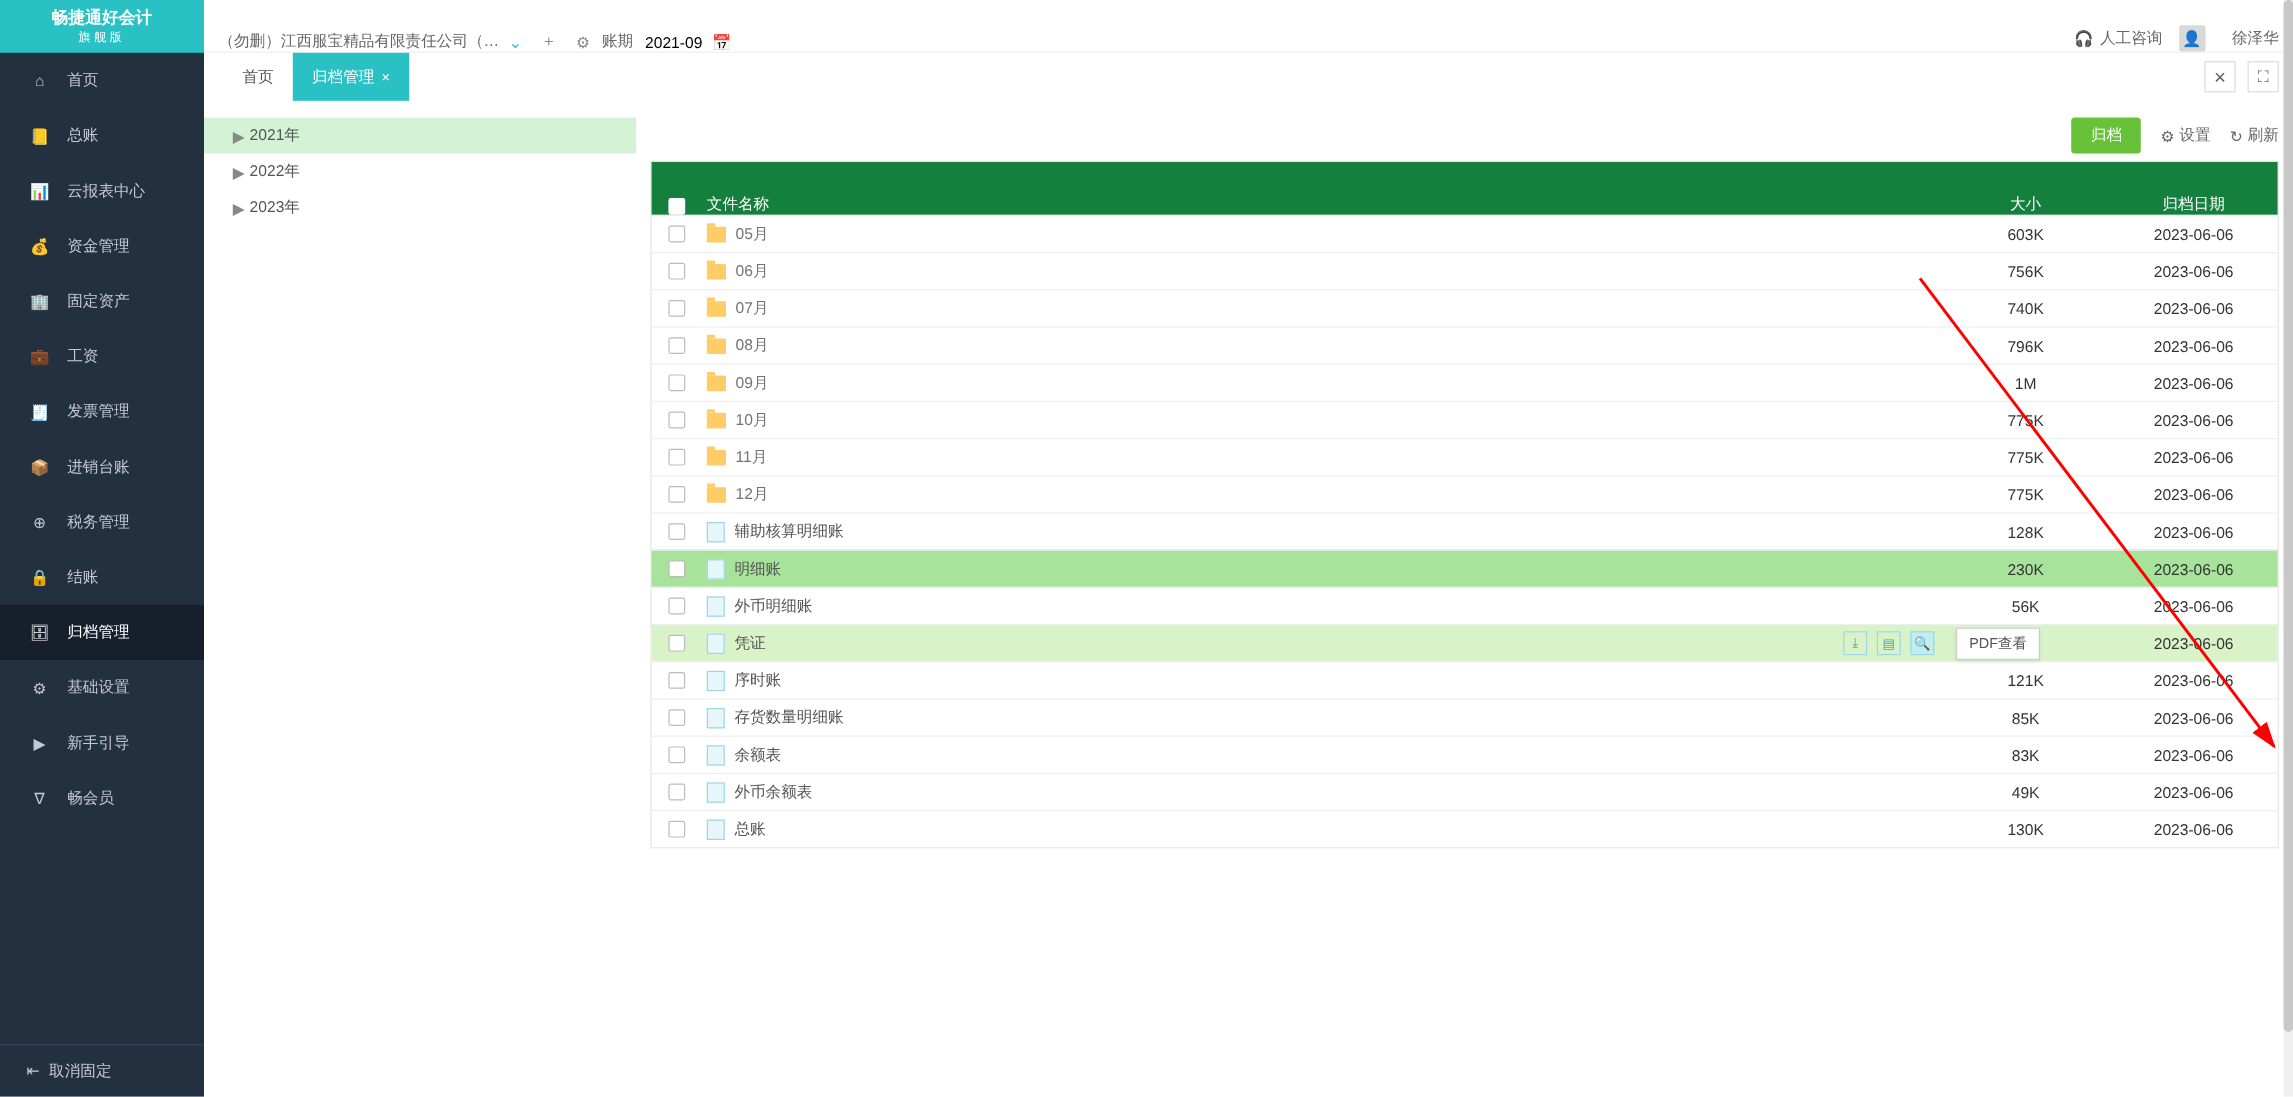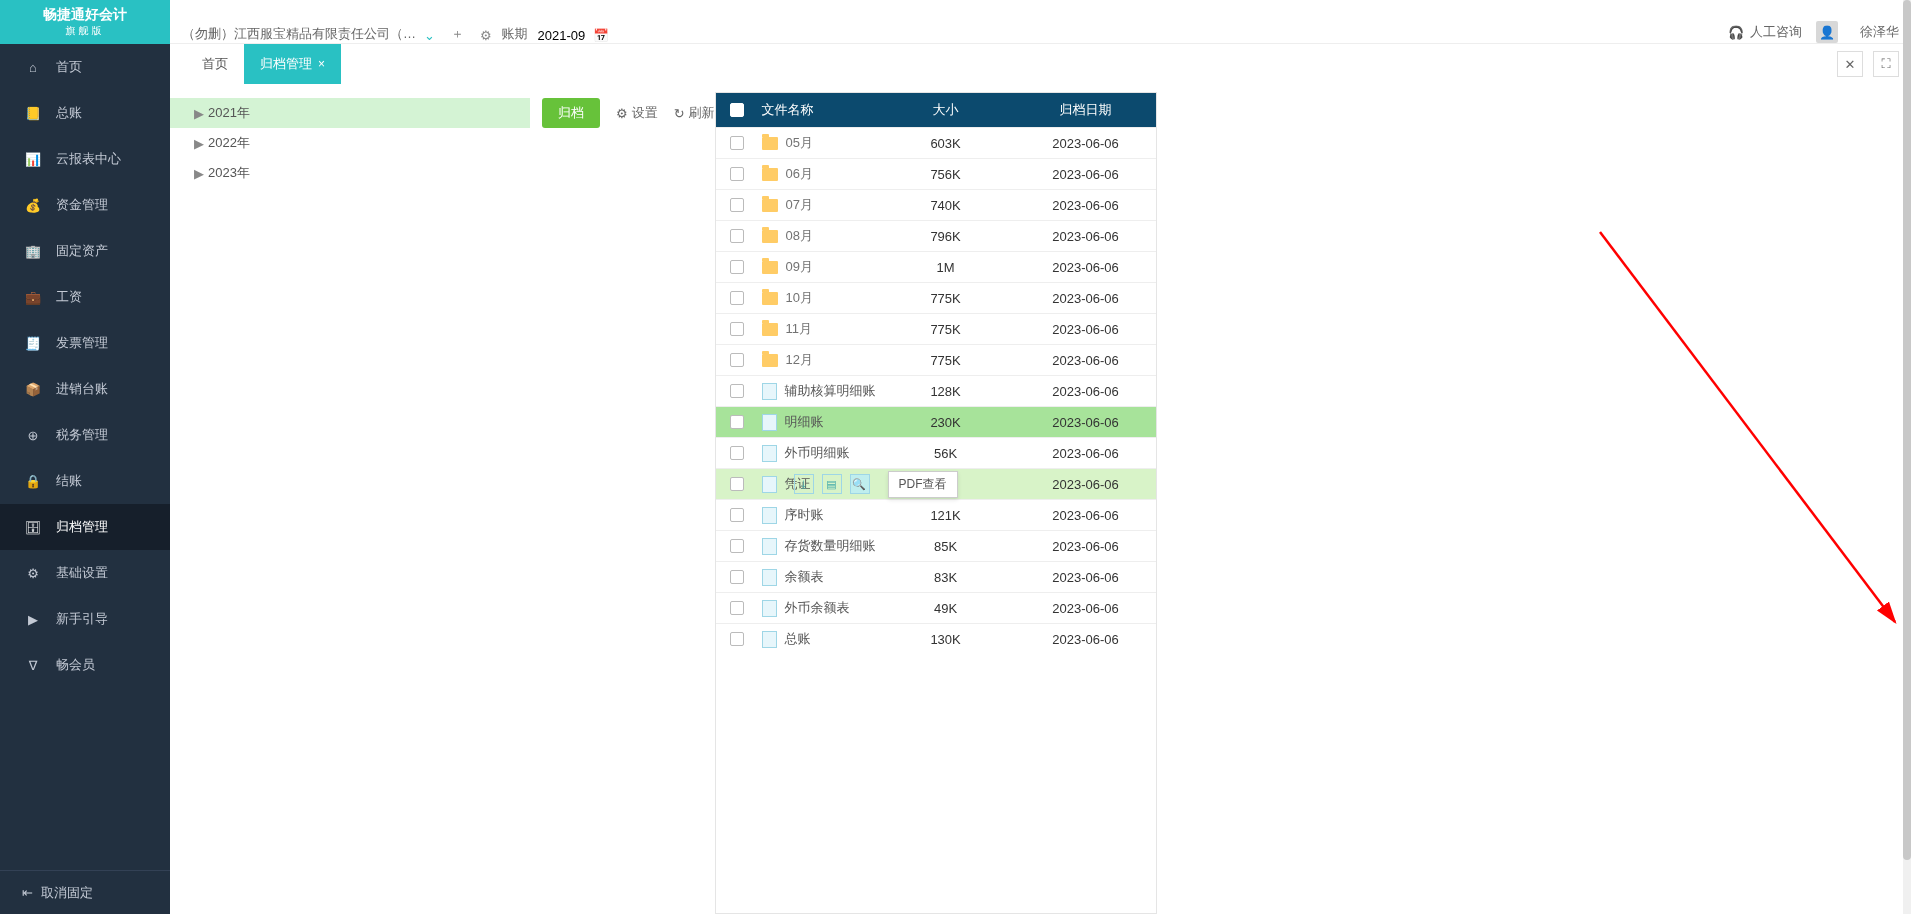--- a/index.html
+++ b/index.html
@@ -37,27 +37,27 @@
     .sq-btn{width:26px;height:26px;border:1px solid #ddd;display:flex;align-items:center;justify-content:center;color:#666;cursor:pointer}
     .content{flex:1;display:flex;padding:8px 0 0 0;min-height:0}
     .panel-left{width:360px;flex-shrink:0}
     .subtabs{height:42px;display:flex;align-items:flex-end;padding-left:10px;gap:14px}
     .subtab{padding:10px 16px;color:#555;cursor:pointer}
     .subtab.active{color:#29c1c3;border-bottom:2px solid #29c1c3}
     .yrtree{padding:6px 0}
     .yrrow{height:30px;display:flex;align-items:center;padding-left:24px;color:#555;cursor:pointer}
     .yrrow.sel{background:#d4f3d4}
     .yrrow .tri{width:14px;color:#888}
-    .panel-right{flex:1;padding:0 12px;min-width:0;display:flex;flex-direction:row;position:relative}
+    .panel-right{flex:1;padding:0 12px;min-width:0;display:flex;flex-direction:column;position:relative}
     .actions{height:42px;display:flex;align-items:center;justify-content:flex-end;gap:16px}
     .btn-primary{background:#67c23a;color:#fff;padding:6px 16px;border-radius:3px;cursor:pointer}
     .link-ic{color:#666;display:flex;align-items:center;cursor:pointer}
     .link-ic .ic{margin-right:4px}
     .table{border:1px solid #e5e5e5}
-    .th{display:flex;background:#0c4a6e;color:#fff;height:34px;align-items:center}
+    .th{display:flex;background:#15803d;color:#fff;height:44px;align-items:flex-end}
     .c-chk{width:42px;display:flex;align-items:center;justify-content:center}
     .c-name{flex:1;padding-left:4px}
     .c-size{width:140px;text-align:center}
     .c-date{width:140px;text-align:center}
     .chk{width:14px;height:14px;border:1px solid #bbb;background:#fff;border-radius:2px;display:inline-block}
     .th .chk{border-color:#fff}
     .tr{display:flex;height:31px;align-items:center;border-top:1px solid #eee;position:relative}
     .tr.sel1{background:#a7e39a}
     .tr.sel2{background:#d8f3c8}
     .fld{width:16px;height:13px;background:#ffcc66;border-radius:1px;display:inline-block;margin-right:8px;vertical-align:middle;position:relative}

